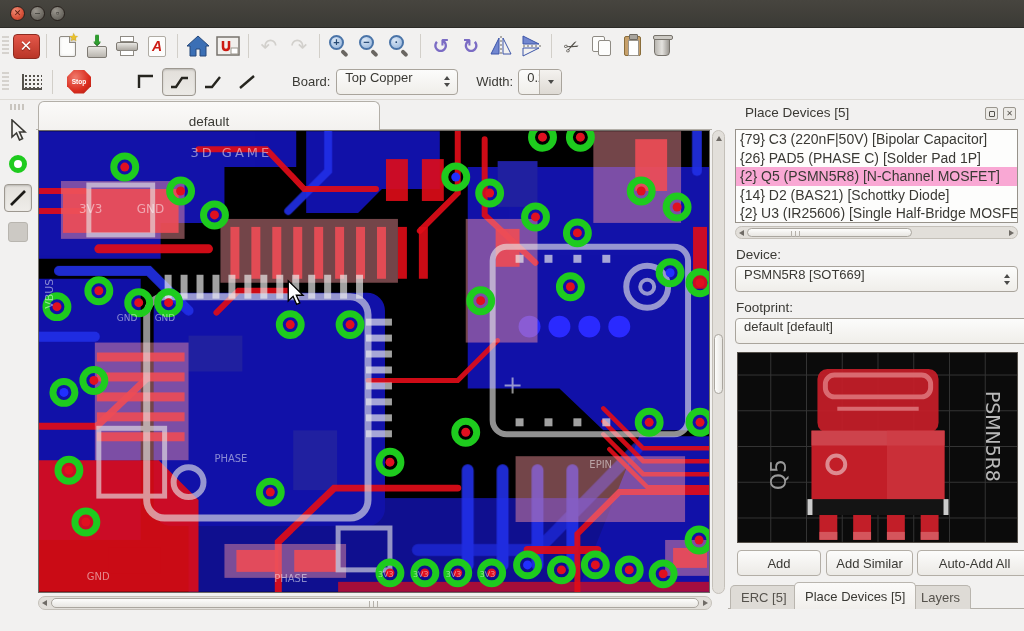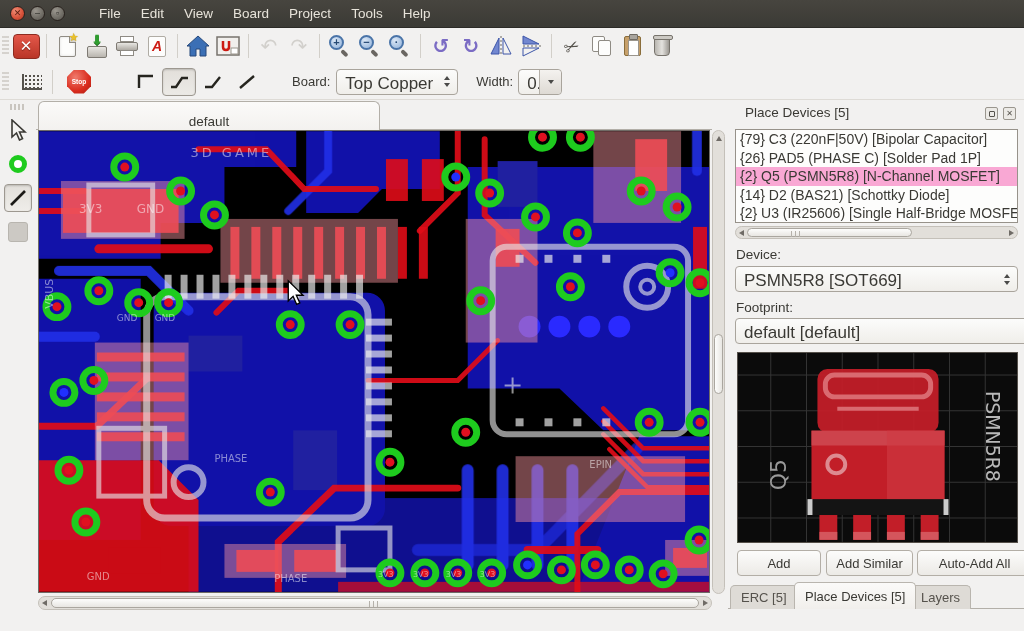--- a/index.html
+++ b/index.html
@@ -67,21 +67,21 @@
   .grid-ic { width:20px; height:16px;
              background-image:radial-gradient(#55524c 1px,transparent 1.2px); background-size:4px 4px;
              border-left:2px solid #55524c; border-bottom:2px solid #55524c;}
   .stop-ic { width:24px; height:24px; background:radial-gradient(circle at 35% 30%,#f07a6c,#d92c1e 60%,#a81d12);
              clip-path:polygon(30% 0,70% 0,100% 30%,100% 70%,70% 100%,30% 100%,0 70%,0 30%);
              display:flex; align-items:center; justify-content:center; color:#fff; font-size:6.5px; font-weight:bold;}
   .wirebtn { width:34px; height:28px; display:flex; align-items:center; justify-content:center; border-radius:4px; border:1px solid transparent;}
   .wirebtn.pressed { border:1px solid #9d9890; background:linear-gradient(#e2dfda,#eceae6); box-shadow:inset 0 1px 2px rgba(0,0,0,.18);}
   .label { font-size:13px; color:#3a3934; }
   .combo { height:26px; background:linear-gradient(#fcfcfb,#f0eeea); border:1px solid #a9a49c; border-radius:4px;
-           display:flex; align-items:flex-end; font-size:17px; padding-left:8px; position:relative; }
+           display:flex; align-items:flex-start; font-size:13px; padding-left:8px; position:relative; }
   .spin { position:absolute; right:7px; top:0; height:100%; display:flex; flex-direction:column; justify-content:center; align-items:center;}
   .arr-up { width:0; height:0; border-left:3.5px solid transparent; border-right:3.5px solid transparent; border-bottom:4.5px solid #4a4a48; margin-bottom:3px;}
   .arr-dn { width:0; height:0; border-left:3.5px solid transparent; border-right:3.5px solid transparent; border-top:4.5px solid #4a4a48;}
   .drop-seg { position:absolute; right:0; top:0; width:22px; height:100%; border-left:1px solid #b5b0a8;
               background:linear-gradient(#f4f2ef,#dedad4); border-radius:0 4px 4px 0;
               display:flex; align-items:center; justify-content:center;}
 
   
   .toolstrip { position:absolute; left:0; top:100px; width:36px; height:531px; background:#f2f1f0; }
   .toolstrip .handle2 { margin:4px auto; width:16px; height:6px;
@@ -136,29 +136,20 @@
 </style>
 </head>
 <body>
 
 <div class="app">
 
   <div class="titlebar">
     <div class="winbtn close">✕</div>
     <div class="winbtn plain">–</div>
     <div class="winbtn plain">▫</div>
-    <div class="menubar">
-      <span class="menu-item">File</span>
-      <span class="menu-item">Edit</span>
-      <span class="menu-item">View</span>
-      <span class="menu-item">Board</span>
-      <span class="menu-item">Project</span>
-      <span class="menu-item">Tools</span>
-      <span class="menu-item">Help</span>
-    </div>
   </div>
 
   <div class="toolbar tb1">
     <div class="handle"></div>
     <div class="tbtn">
         <div class="quit-btn">✕</div>
       </div>
     <div class="sep"></div>
     <div class="tbtn">
         <div class="page">

